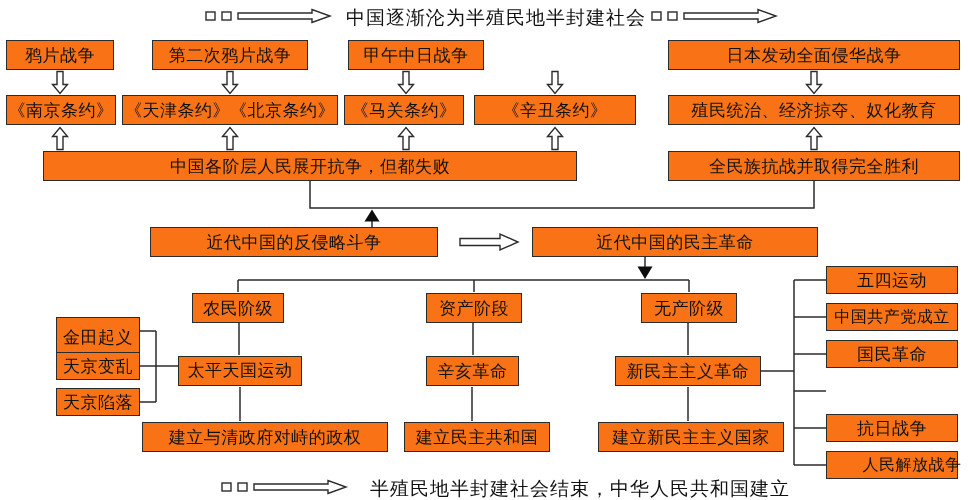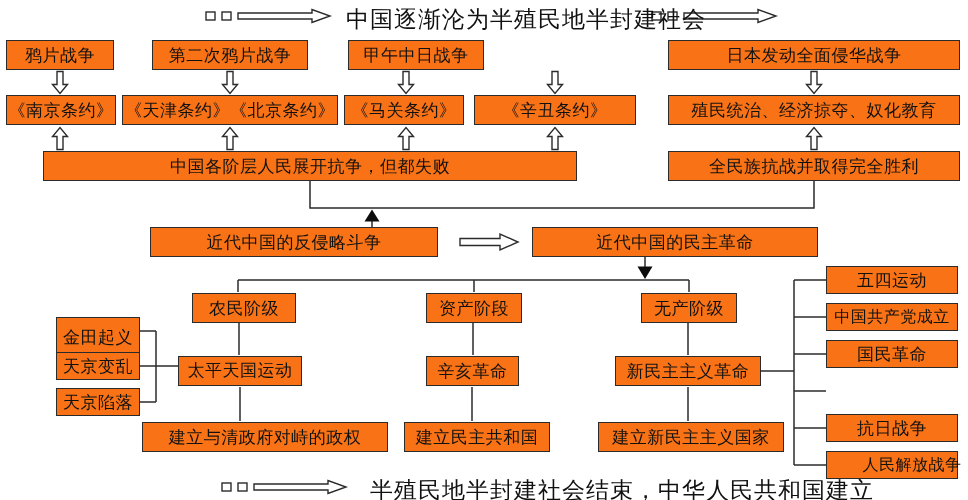--- a/index.html
+++ b/index.html
@@ -6,21 +6,21 @@
   #canvas{
     position:relative;width:968px;height:500px;background:#ffffff;overflow:hidden;
     font-family:"Liberation Serif","DejaVu Serif",serif;color:#111;
   }
   .box{
     position:absolute;box-sizing:border-box;border:1.6px solid #2b2b2b;background:#f97316;
     display:flex;align-items:center;justify-content:center;
     font-size:17px;line-height:1;white-space:nowrap;letter-spacing:.5px;
   }
   .cap{
-    position:absolute;font-size:23px;line-height:1;white-space:nowrap;letter-spacing:1px;
+    position:absolute;font-size:19px;line-height:1;white-space:nowrap;letter-spacing:1px;
   }
   svg{position:absolute;left:0;top:0;}
   .ln{stroke:#2b2b2b;stroke-width:1.5;fill:none;}
   .hollow{fill:#ffffff;stroke:#2b2b2b;stroke-width:1.4;}
   .solid{fill:#0d0d0d;stroke:none;}
 </style>
 </head>
 <body>
 
 <div id="canvas">
@@ -126,21 +126,21 @@
   <div class="box" style="left:344px;top:95px;width:120px;height:30px;">《马关条约》</div>
   <div class="box" style="left:474px;top:95px;width:162px;height:30px;">《辛丑条约》</div>
   <div class="box" style="left:668px;top:95px;width:292px;height:30px;">殖民统治、经济掠夺、奴化教育</div>
 
   <div class="box" style="left:43px;top:151px;width:534px;height:30px;">中国各阶层人民展开抗争，但都失败</div>
   <div class="box" style="left:668px;top:151px;width:292px;height:30px;">全民族抗战并取得完全胜利</div>
 
   <div class="box" style="left:150px;top:227px;width:288px;height:30px;">近代中国的反侵略斗争</div>
   <div class="box" style="left:532px;top:227px;width:286px;height:30px;">近代中国的民主革命</div>
 
-  <div class="box" style="left:192px;top:293px;width:104px;height:30px;">农民阶级</div>
+  <div class="box" style="left:192px;top:293px;width:92px;height:30px;">农民阶级</div>
   <div class="box" style="left:426px;top:293px;width:96px;height:30px;">资产阶段</div>
   <div class="box" style="left:641px;top:293px;width:96px;height:30px;">无产阶级</div>
 
   <div class="box" style="left:56px;top:317px;width:84px;height:40px;">金田起义</div>
   <div class="box" style="left:56px;top:352px;width:84px;height:28px;">天京变乱</div>
   <div class="box" style="left:56px;top:388px;width:84px;height:28px;">天京陷落</div>
 
   <div class="box" style="left:178px;top:356px;width:124px;height:30px;font-family:Liberation Mono, monospace;">太平天国运动</div>
   <div class="box" style="left:426px;top:356px;width:93px;height:30px;">辛亥革命</div>
   <div class="box" style="left:615px;top:356px;width:146px;height:30px;">新民主主义革命</div>

